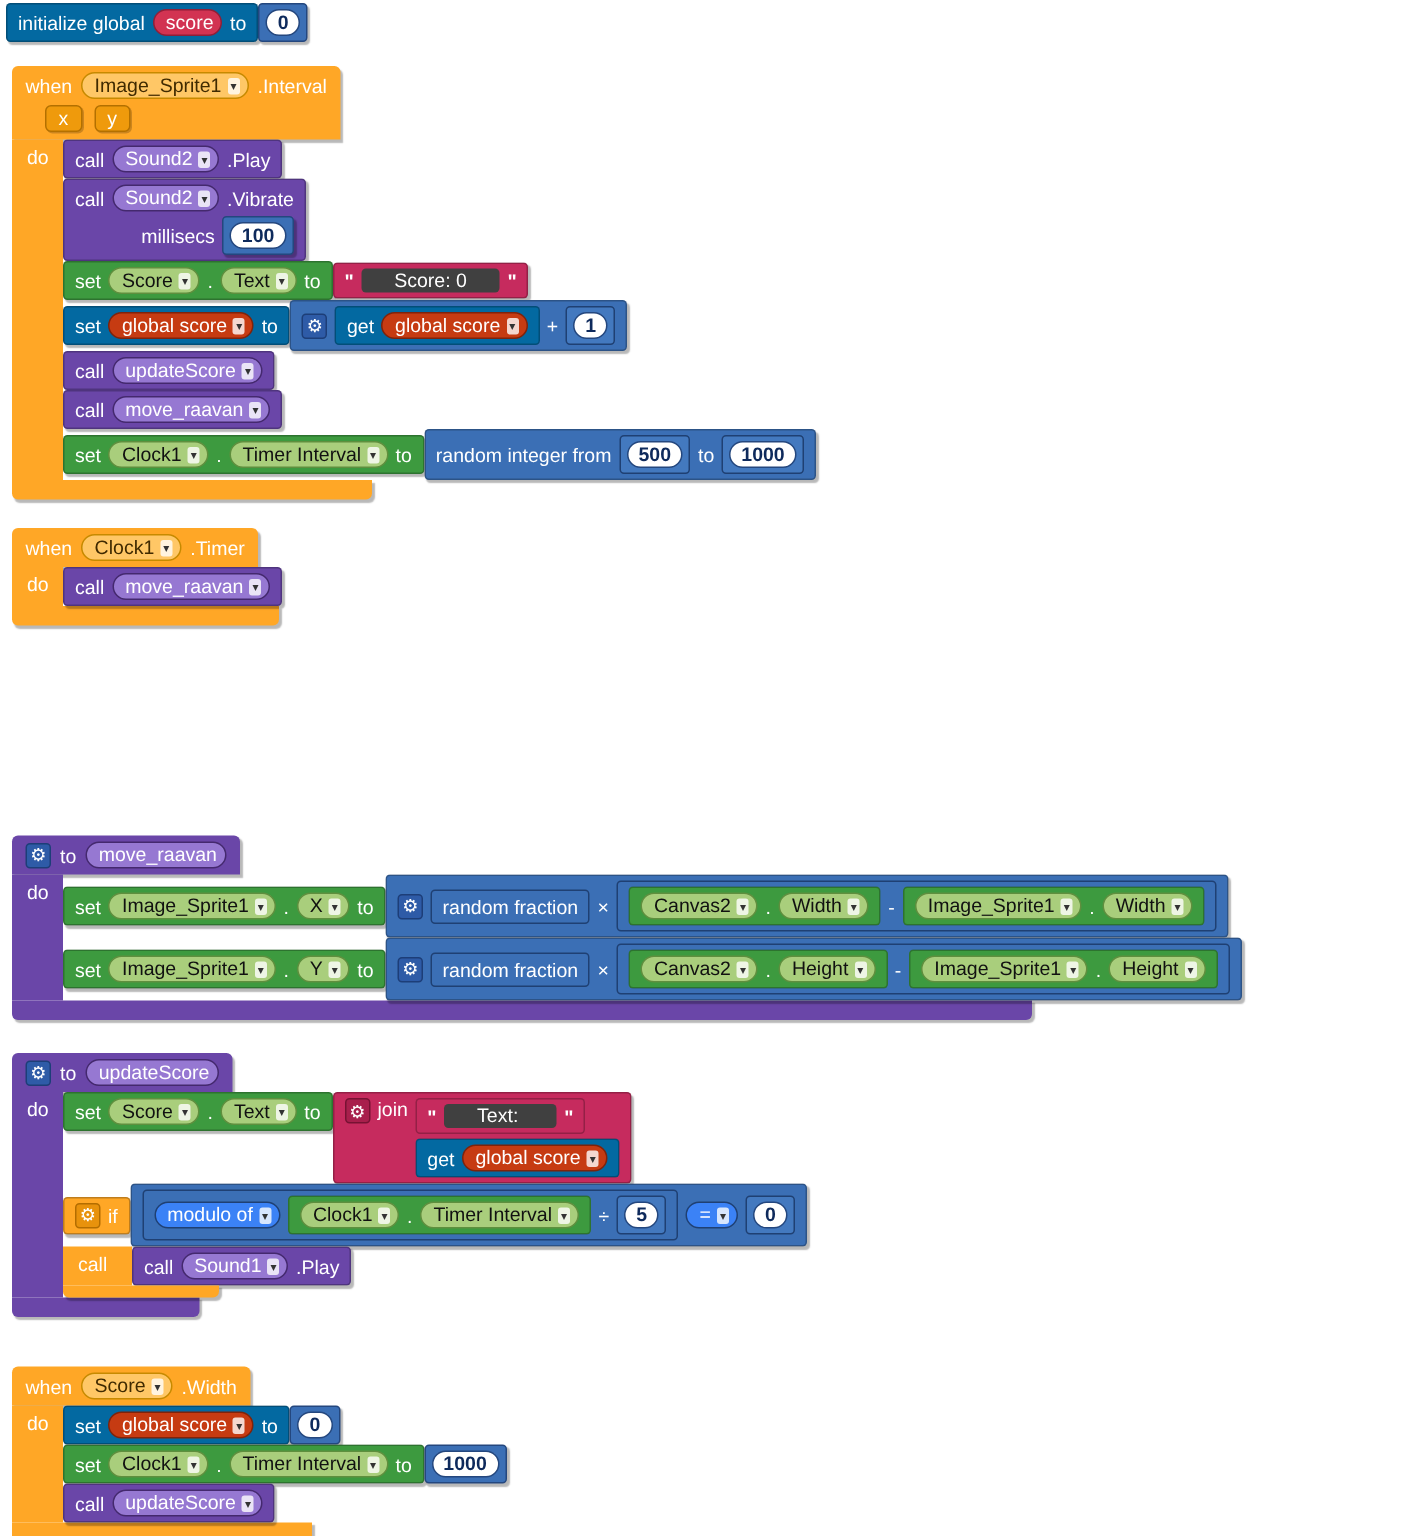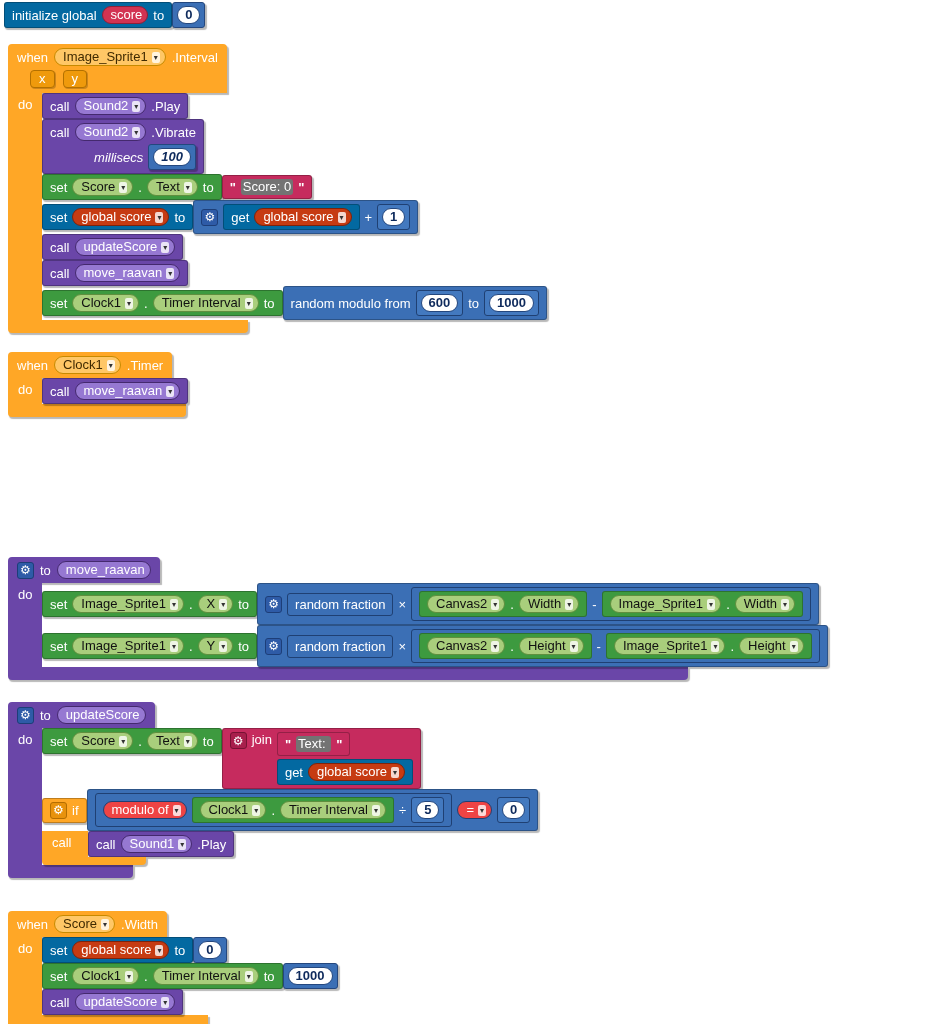--- a/index.html
+++ b/index.html
@@ -19,37 +19,37 @@
 .bg-proc{background:#6A46A8}
 .bg-set{background:#3D9A3F}
 .bg-math{background:#3B6FB5}
 .bg-text{background:#C62B5E}
 .dd{display:inline-flex;align-items:center;gap:4px;border-radius:10px;padding:0 5px 0 8px;line-height:16px;border:1px solid rgba(0,0,0,.35);white-space:nowrap}
 .arr{font-size:8px;line-height:11px;background:rgba(255,255,255,.8);color:#333;border-radius:2px;padding:0 2px}
 .dd-green{background:#A9CE7C;color:#111;border-color:#5F8F3E}
 .dd-orangelight{background:#FFC766;color:#402a00;border-color:#C78A00}
 .dd-purplelight{background:#9678D2;color:#fff;border-color:#44296E}
 .dd-red{background:#C63B12;color:#fff;border-color:#7E230B}
-.dd-bluelight{background:#ef4444;color:#fff;border-color:#1F4073}
+.dd-bluelight{background:#3b82f6;color:#fff;border-color:#1F4073}
 .dd-crimson{background:#D23352;color:#fff;border-color:#8E1F38}
 .numblk{background:#3B6FB5;border:1px solid #24477E;border-radius:3px;padding:3px 4px;display:inline-flex;align-items:center;box-shadow:1.5px 2px 1px rgba(0,0,0,.28)}
 .numblk.inner{box-shadow:none;background:#4379BF;border-color:#1F4073}
 .numf{background:#fff;border:1px solid #24477E;border-radius:9px;padding:0 7px;color:#0E2A5C;font-weight:700;line-height:16px;min-width:18px;text-align:center;display:inline-block}
 .gear{width:17px;height:17px;border-radius:3px;display:inline-flex;align-items:center;justify-content:center;color:#fff;font-size:12px;flex:none}
 .gear-blue{background:#2E5BA7;border:1px solid #1D3E78}
 .gear-magenta{background:#A81F4C;border:1px solid #771233}
 .gear-orange{background:#E8920C;border:1px solid #B36D00}
 .ctop{width:max-content;border-radius:4px 4px 0 0;box-shadow:1.5px 2px 1px rgba(0,0,0,.28)}
 .chead{display:flex;align-items:center;gap:6px;padding:4px 9px;color:#fff}
 .cparams{display:flex;gap:8px;padding:0 9px 5px 22px}
 .pchip{background:#EF9A0C;border:1px solid #B37000;border-radius:4px;padding:0 8px;color:#fff;line-height:16px;box-shadow:1px 1px 0 rgba(0,0,0,.2)}
 .cbody{display:flex;align-items:flex-start}
 .carm{width:34px;align-self:stretch;color:#fff;padding:4px 15px 4px 10px;flex:none}
 .cbot{height:13px;border-radius:0 0 4px 4px;box-shadow:1.5px 2px 1px rgba(0,0,0,.28)}
-.strf{background:#737373;border-radius:3px;padding:0 2px;line-height:16px;white-space:pre}
+.strf{background:#404040;border-radius:3px;padding:0 22px;line-height:16px;white-space:pre}
 .q{font-weight:700}
 .joinargs{display:flex;flex-direction:column;align-items:flex-start;gap:3px}
 .ifwrap{display:flex;flex-direction:column;align-items:flex-start}
 </style>
 </head>
 <body>
 
 <div id="canvas">
 
   <div class="grp" style="left:4px;top:2px;">
@@ -97,21 +97,21 @@
 
         <div class="blk bg-proc col">
           <div class="subrow">
             <span>call</span>
             <span class="dd dd-purplelight">
                 <span>Sound2</span>
                 <span class="arr">▾</span>
               </span>
             <span>.Vibrate</span>
           </div>
-          <div class="subrow" style="justify-content:flex-end;font-style:italic;">
+          <div class="subrow" style="justify-content:flex-end;">
             <span>millisecs</span>
             <div class="numblk">
                 <span class="numf">100</span>
               </div>
           </div>
         </div>
 
         <div class="vrow">
           <div class="blk bg-set">
             <span>set</span>
@@ -182,23 +182,23 @@
                 <span class="arr">▾</span>
               </span>
             <span>.</span>
             <span class="dd dd-green">
                 <span>Timer Interval</span>
                 <span class="arr">▾</span>
               </span>
             <span>to</span>
           </div>
           <div class="blk bg-math">
-            <span>random modulo from</span>
+            <span>random integer from</span>
             <div class="numblk inner">
-                <span class="numf">600</span>
+                <span class="numf">500</span>
               </div>
             <span>to</span>
             <div class="numblk inner">
                 <span class="numf">1000</span>
               </div>
           </div>
         </div>
 
       </div>
     </div>

